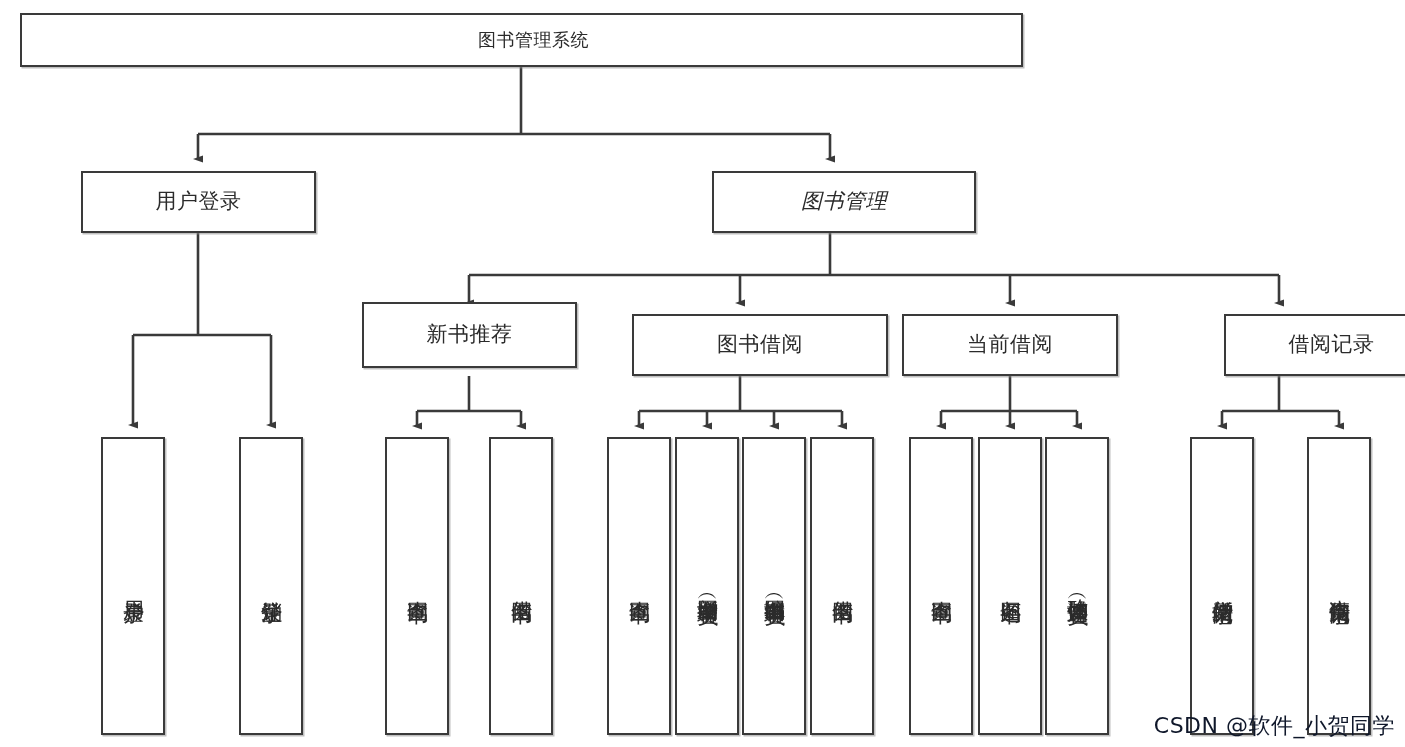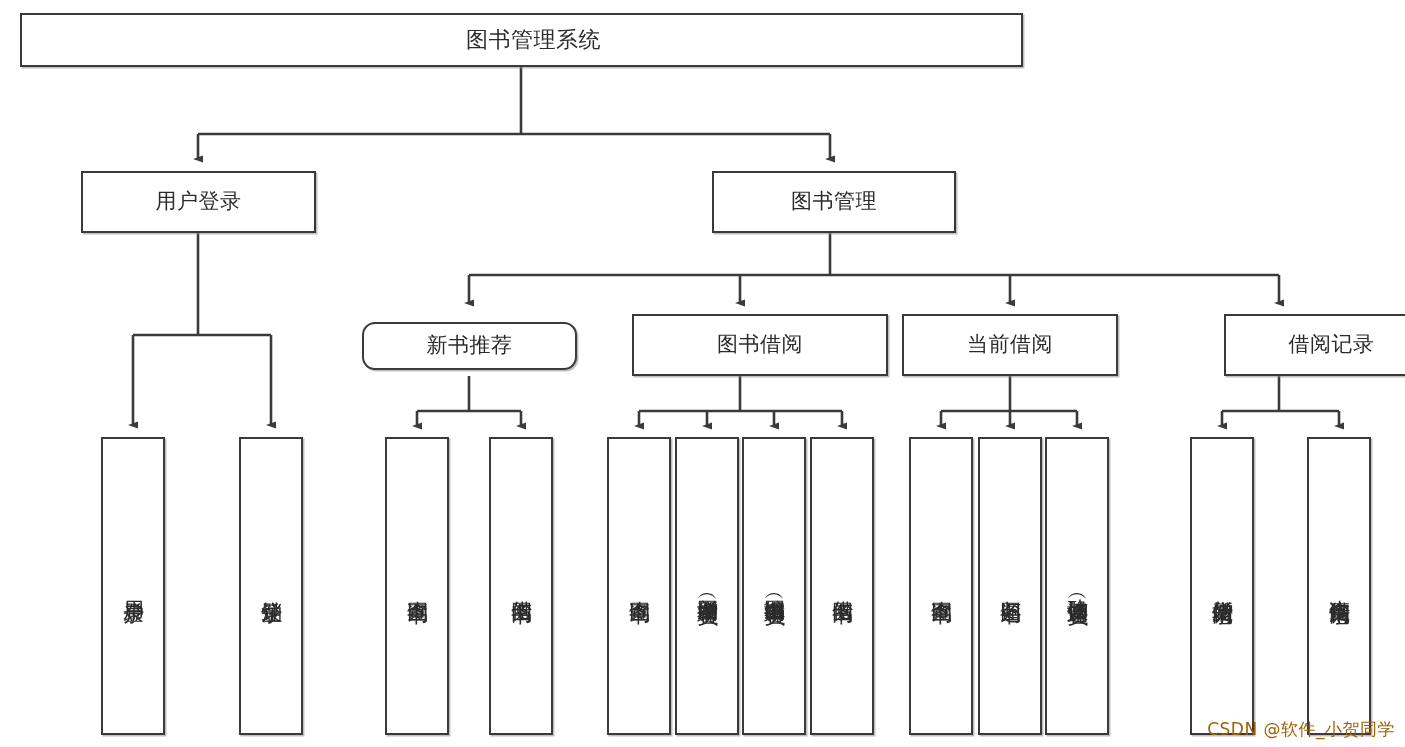--- a/index.html
+++ b/index.html
@@ -42,21 +42,21 @@
     text-align: center;
     line-height: 1.12;
     letter-spacing: 0.5px;
   }
   
   .node.h .label {
     font-size: 21px;
     white-space: nowrap;
   }
   .node.root .label {
-    font-size: 22px;
+    font-size: 18px;
     margin-left: 24px;
   }
   
   .node.v {
     align-items: center;
     justify-content: center;
     padding: 6px 0;
   }
   .node.v .label {
     writing-mode: vertical-rl;
@@ -64,22 +64,22 @@
     font-size: 21px;
     line-height: 1.22;
     letter-spacing: 1px;
     max-height: 100%;
     white-space: normal;
   }
   .watermark {
     position: absolute;
     right: 10px;
     bottom: 6px;
-    font-size: 17px;
-    color: #a16207;
+    font-size: 22px;
+    color: #0f172a;
     white-space: nowrap;
     letter-spacing: 0.5px;
     user-select: none;
   }
 </style>
 </head>
 <body>
 
 <div id="diagram-root">
 
@@ -133,25 +133,25 @@
     </g>
   </svg>
 
   <div class="node h root" style="left:20px; top:13px; width:1003px; height:54px;">
     <span class="label">图书管理系统</span>
   </div>
 
   <div class="node h" style="left:81px; top:171px; width:235px; height:62px;">
     <span class="label">用户登录</span>
   </div>
-  <div class="node h" style="left:712px; top:171px; width:244px; height:62px;">
+  <div class="node h" style="left:712px; top:171px; width:264px; height:62px;font-style:italic;">
     <span class="label">图书管理</span>
   </div>
 
-  <div class="node h" style="left:362px; top:322px; width:215px; height:48px;border-radius:13px;">
+  <div class="node h" style="left:362px; top:302px; width:215px; height:66px;">
     <span class="label">新书推荐</span>
   </div>
   <div class="node h" style="left:632px; top:314px; width:256px; height:62px;">
     <span class="label">图书借阅</span>
   </div>
   <div class="node h" style="left:902px; top:314px; width:216px; height:62px;font-family:Liberation Serif, serif;">
     <span class="label">当前借阅</span>
   </div>
   <div class="node h" style="left:1224px; top:314px; width:215px; height:62px;">
     <span class="label">借阅记录</span>

